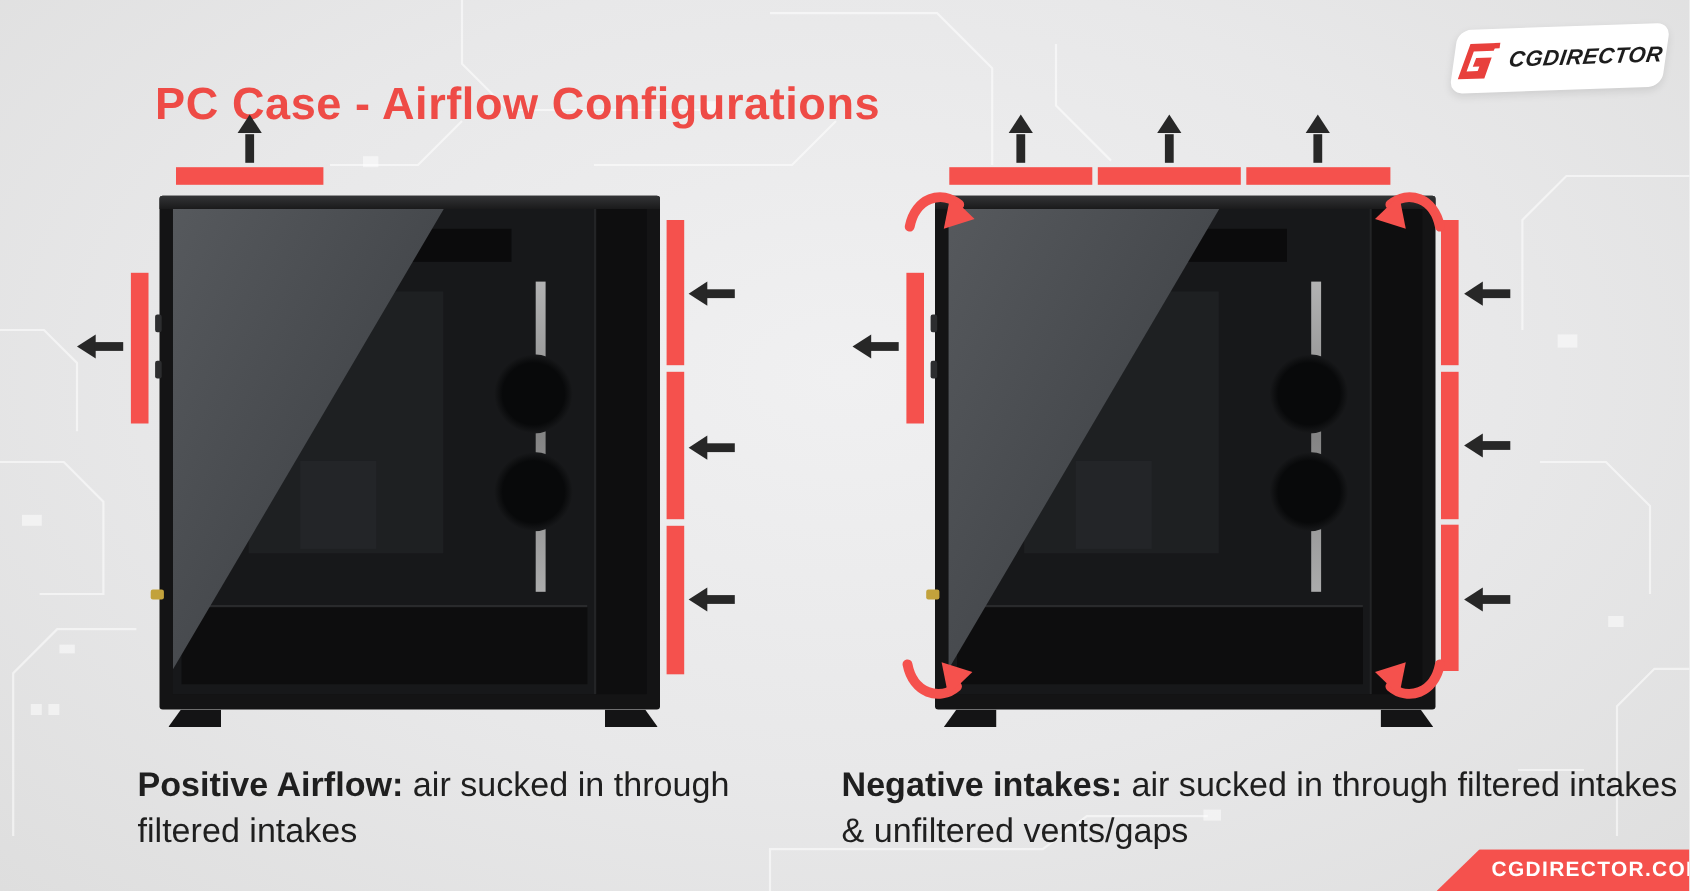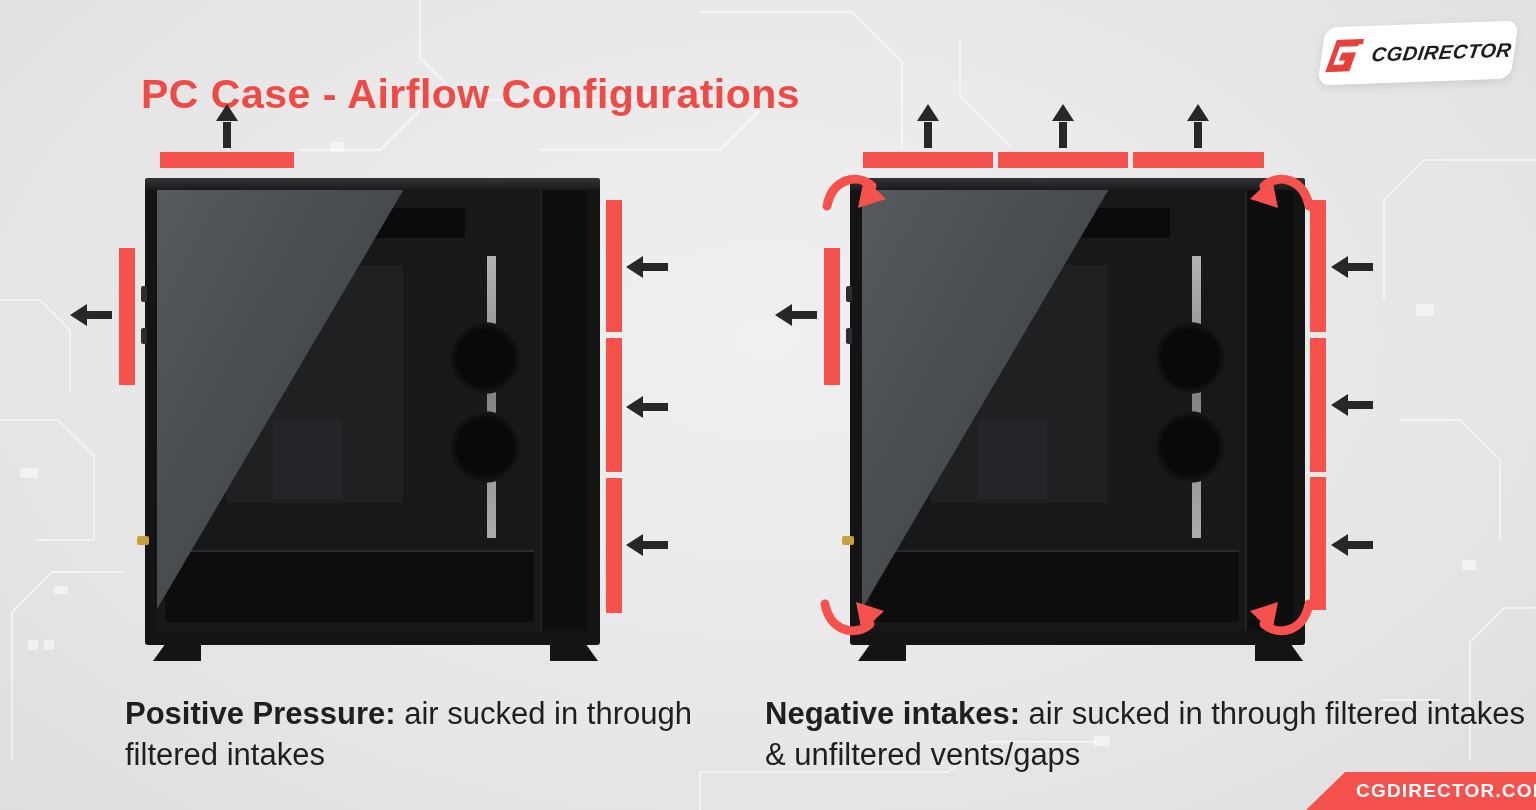--- a/index.html
+++ b/index.html
@@ -188,21 +188,21 @@
     </div>
   <div class="arrL" style="left:626px;top:396px">
       <div class="h"></div>
       <div class="s"></div>
     </div>
   <div class="arrL" style="left:626px;top:534px">
       <div class="h"></div>
       <div class="s"></div>
     </div>
 
-  <p class="caption" style="left:125px;width:610px"><b>Positive Pressure:</b><span> air sucked in through filtered intakes</span></p>
+  <p class="caption" style="left:125px;width:610px"><b>Positive Airflow:</b><span> air sucked in through filtered intakes</span></p>
 </div>
 
 <div>
 
   <div class="case" style="left:850px">
     <div class="case-body">
       <div class="glass">
         <div class="rad"></div>
         <div class="tray"></div>
         <div class="cut1"></div>

